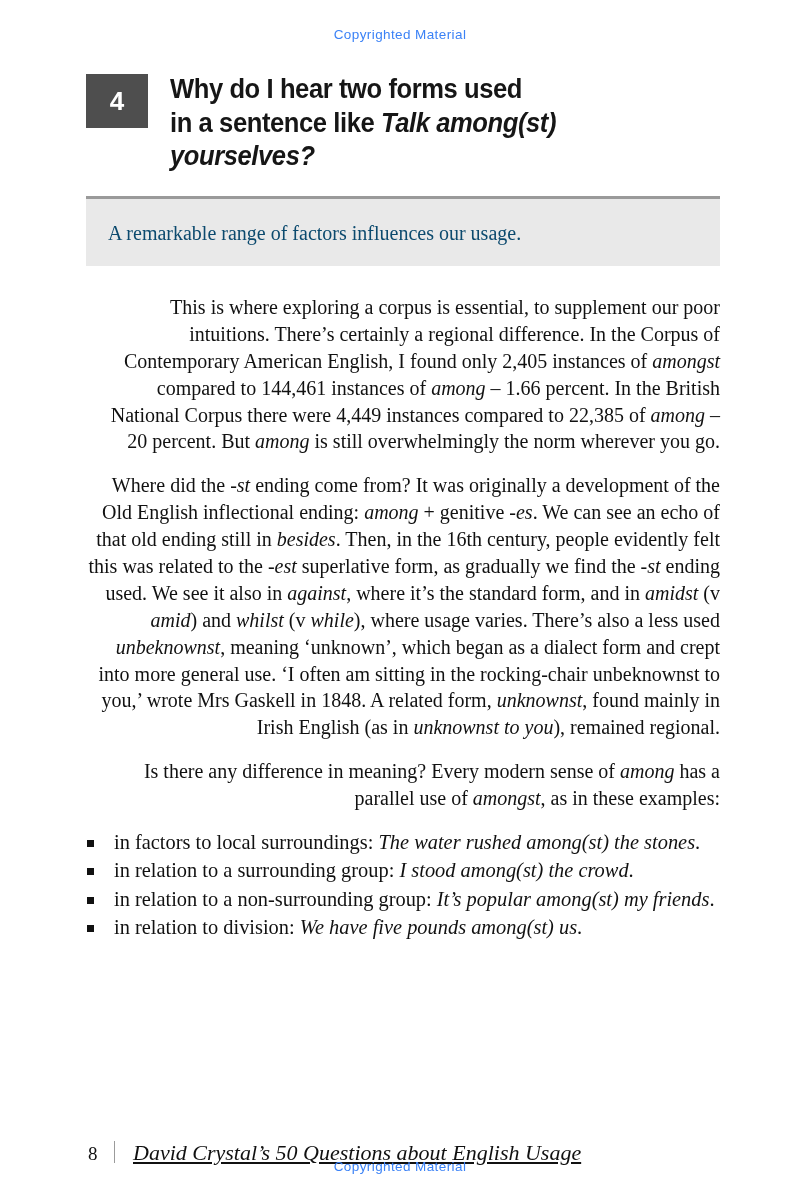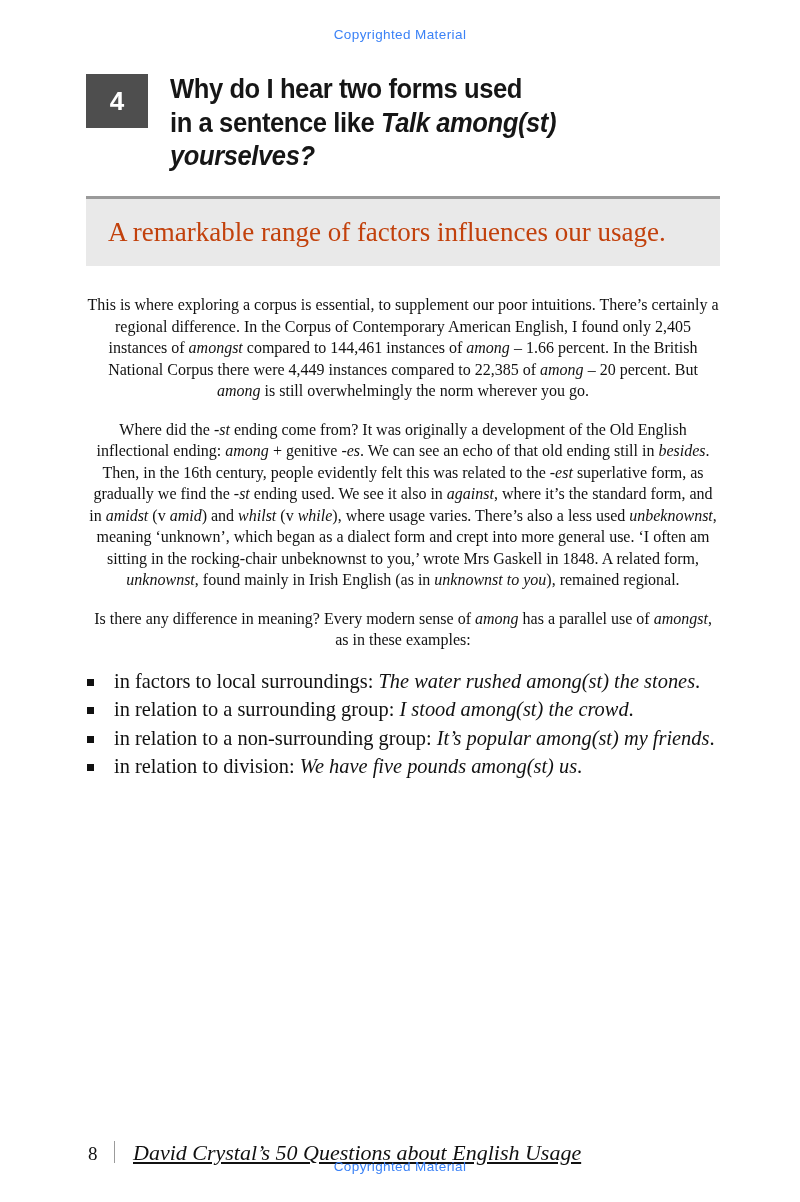--- a/index.html
+++ b/index.html
@@ -87,38 +87,38 @@
     height: 70px;
     background: #e9e9e9;
     border-top: 3px solid #9a9a9a;
     box-sizing: border-box;
   }
   .summary-text {
     position: absolute;
     left: 22px;
     top: 50%;
     transform: translateY(-50%);
-    font-size: 27px;
+    font-size: 20px;
     line-height: 1.3;
-    color: #c2410c;
+    color: #0c4a6e;
     white-space: nowrap;
   }
 
   
   .body-area {
     position: absolute;
     left: 86px;
     top: 294px;
     width: 634px;
   }
   p.para {
     margin: 0 0 17px 0;
-    font-size: 16px;
+    font-size: 20px;
     line-height: 1.345;
-    text-align: center;
+    text-align: right;
     color: #111111;
   }
   p.para em { font-style: italic; }
 
   ul.examples {
     margin: 0;
     padding: 0;
     list-style: none;
   }
   ul.examples li {

